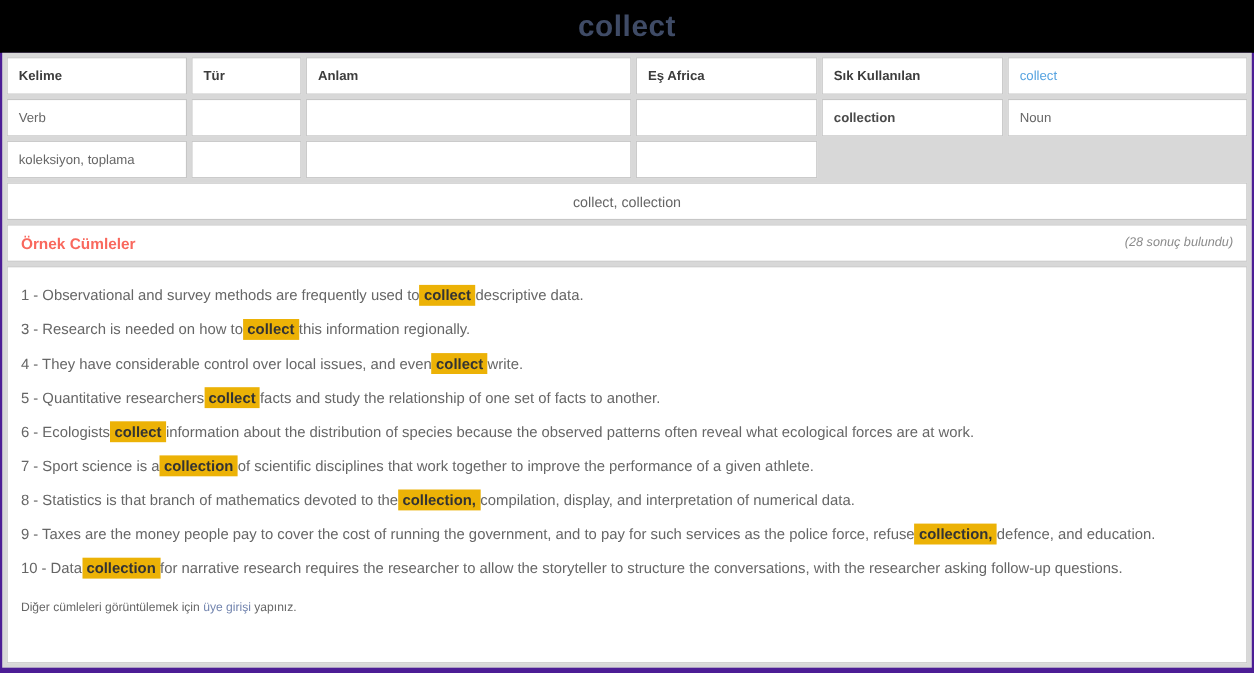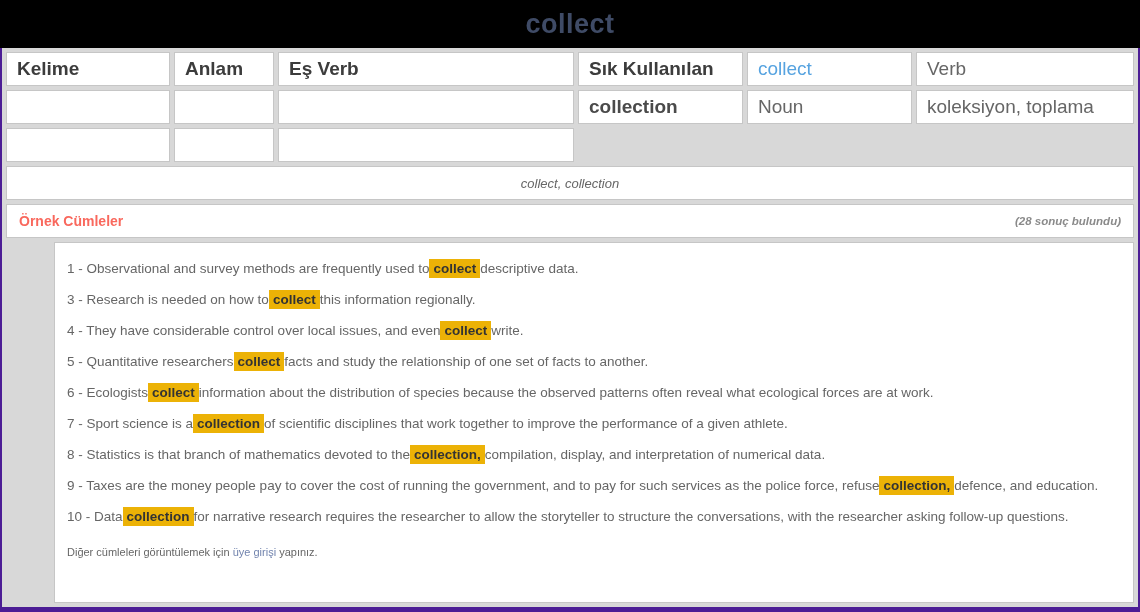--- a/index.html
+++ b/index.html
@@ -39,48 +39,47 @@
     grid-template-columns: 164px 100px 296px 165px 165px 1fr;
     grid-auto-rows: 34px;
     gap: 4px;
     flex: none;
   }
   .cell {
     background: #fff;
     border: 1px solid #c6c6c6;
     display: flex; align-items: center;
     padding: 0 10px;
-    font-size: 19px;
+    font-size: 12px;
     color: #666;
     overflow: hidden; white-space: nowrap;
   }
   .cell.header { font-weight: bold; color: #3c3c3c; }
   .word-link-blue { color: #56a3e0; cursor: pointer; }
   .word-link-bold { color: #4a4a4a; font-weight: bold; cursor: pointer; }
   .full-row {
     background: #fff;
     border: 1px solid #c6c6c6;
     height: 34px; flex: none;
     display: flex; align-items: center;
     padding: 0 12px;
     font-size: 13px;
   }
   .related-row { justify-content: center; }
-  .related-words { font-style: italic; color: #666; }
+  .related-words { color: #666; }
   .examples-header-row { gap: 6px; justify-content: space-between; }
   .examples-title { color: #f9685d; font-weight: bold; font-size: 14px; }
-  .examples-count { color: #8a8a8a; font-style: italic; font-size: 11.5px; font-weight: bold; }
+  .examples-count { color: #8a8a8a; font-style: italic; font-size: 11.5px; }
   .sentences-box {
     background: #fff;
     border: 1px solid #c6c6c6;
     flex: 1;
     padding: 10px 12px 0 12px;
     display: flex; flex-direction: column;
     overflow: hidden;
-    margin-left: 48px;
   }
   .sentence {
     font-size: 13.5px;
     color: #666;
     line-height: 31px;
     white-space: nowrap;
   }
   .hl {
     background: #ecb206;
     color: #333;
@@ -100,22 +99,23 @@
 <div class="page">
   <div class="topbar">
     <span class="page-title">collect</span>
   </div>
 
   <div class="content">
 
     <div class="word-grid">
 
       <div class="cell header">Kelime</div>
+      <div class="cell header">Tür</div>
       <div class="cell header">Anlam</div>
-      <div class="cell header">Eş Verb</div>
+      <div class="cell header">Eş Africa</div>
       <div class="cell header">Sık Kullanılan</div>
 
       <div class="cell">
         <span class="word-link-blue">collect</span>
       </div>
       <div class="cell">Verb</div>
       <div class="cell"></div>
       <div class="cell"></div>
       <div class="cell"></div>
 

